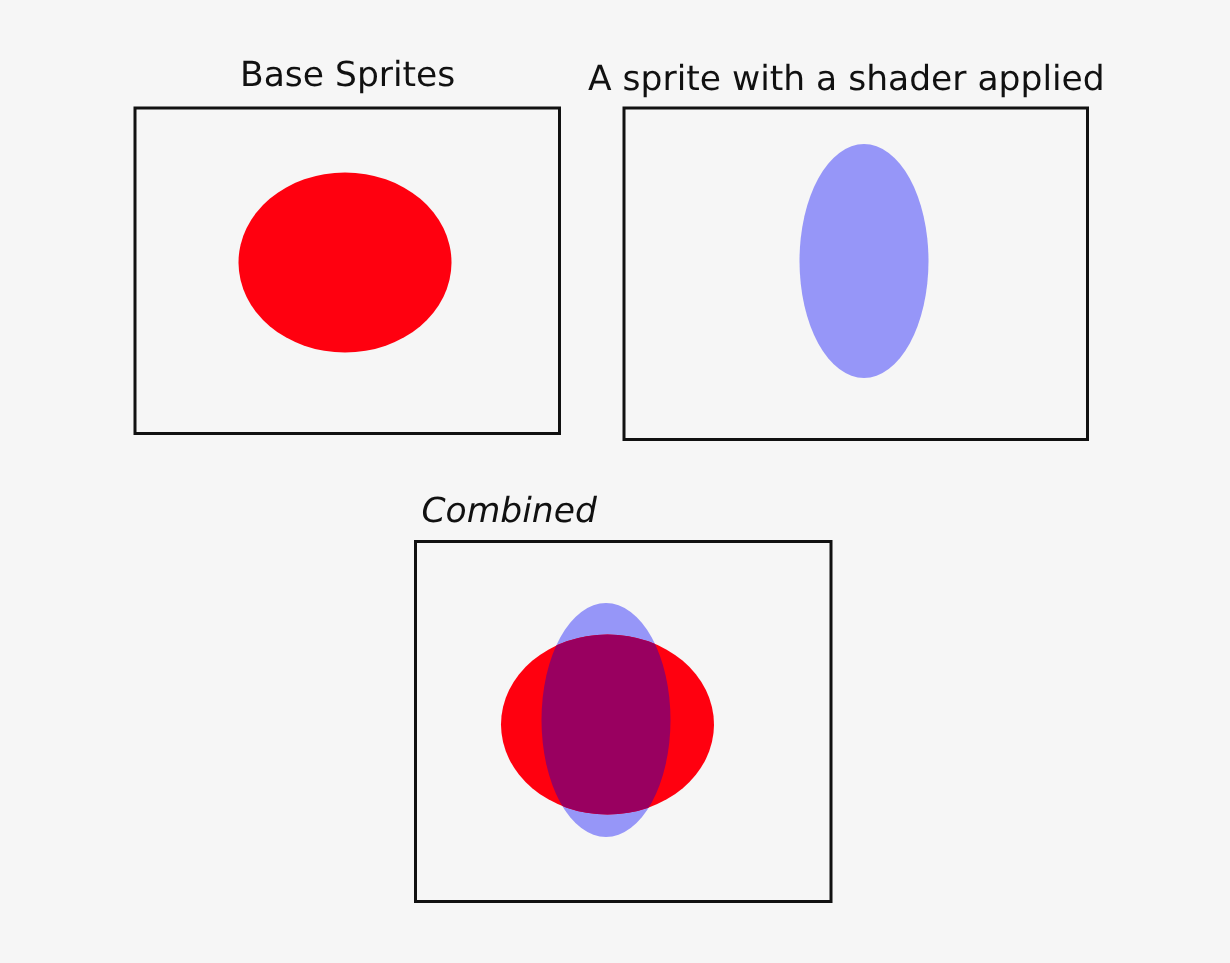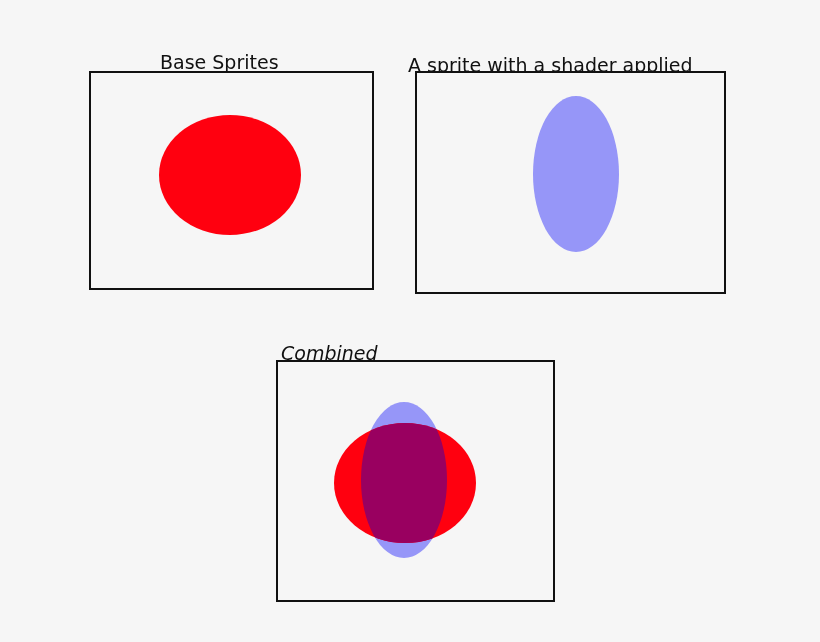--- a/index.html
+++ b/index.html
@@ -6,38 +6,37 @@
     body {
       width: 820px; height: 642px;
       background: #f6f6f6;
       position: relative;
       overflow: hidden;
       font-family: "DejaVu Sans", sans-serif;
       color: #111;
     }
     .label {
       position: absolute;
-      font-size: 19px;
+      font-size: 23px;
       line-height: 26px;
       white-space: nowrap;
-      margin-top: 12px;
     }
     .box {
       position: absolute;
       border: 2px solid #111;
       box-sizing: border-box;
       background: #f6f6f6;
     }
     svg { position: absolute; left: 0; top: 0; }
   </style>
 </head>
 <body>
 
 <div class="label" style="left:160px; top:37px;">Base Sprites</div>
-<div class="label" style="left:408px; top:40px;">A sprite with a shader applied</div>
+<div class="label" style="left:392px; top:40px;">A sprite with a shader applied</div>
 <div class="label" style="left:281px; top:328px;font-style:italic;">Combined</div>
 
 <div class="box" style="left:89px; top:71px; width:285px; height:219px;"></div>
 <div class="box" style="left:415px; top:71px; width:311px; height:223px;"></div>
 <div class="box" style="left:276px; top:360px; width:279px; height:242px;"></div>
 
 <svg width="820" height="642" viewBox="0 0 820 642">
   <defs>
     <clipPath id="blueClip">
       <ellipse cx="404" cy="480" rx="43" ry="78"></ellipse>

